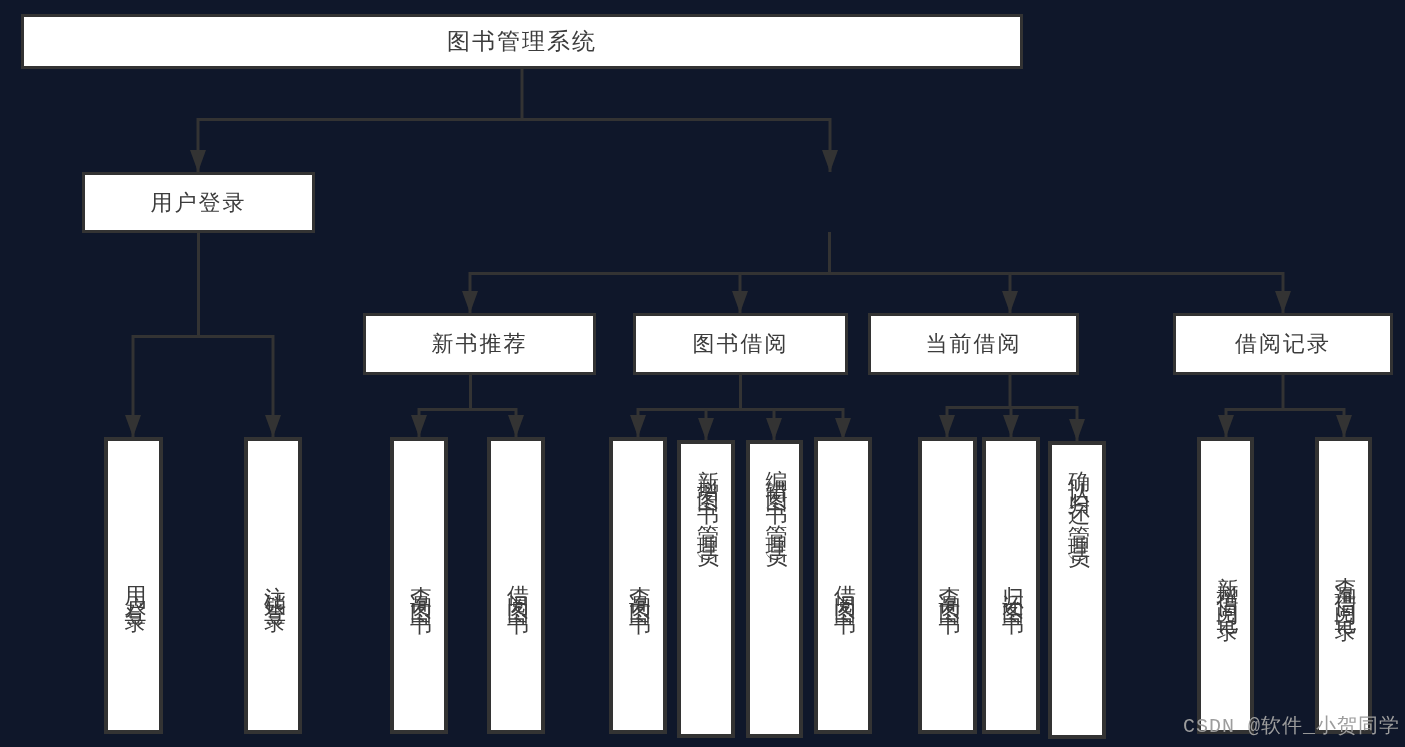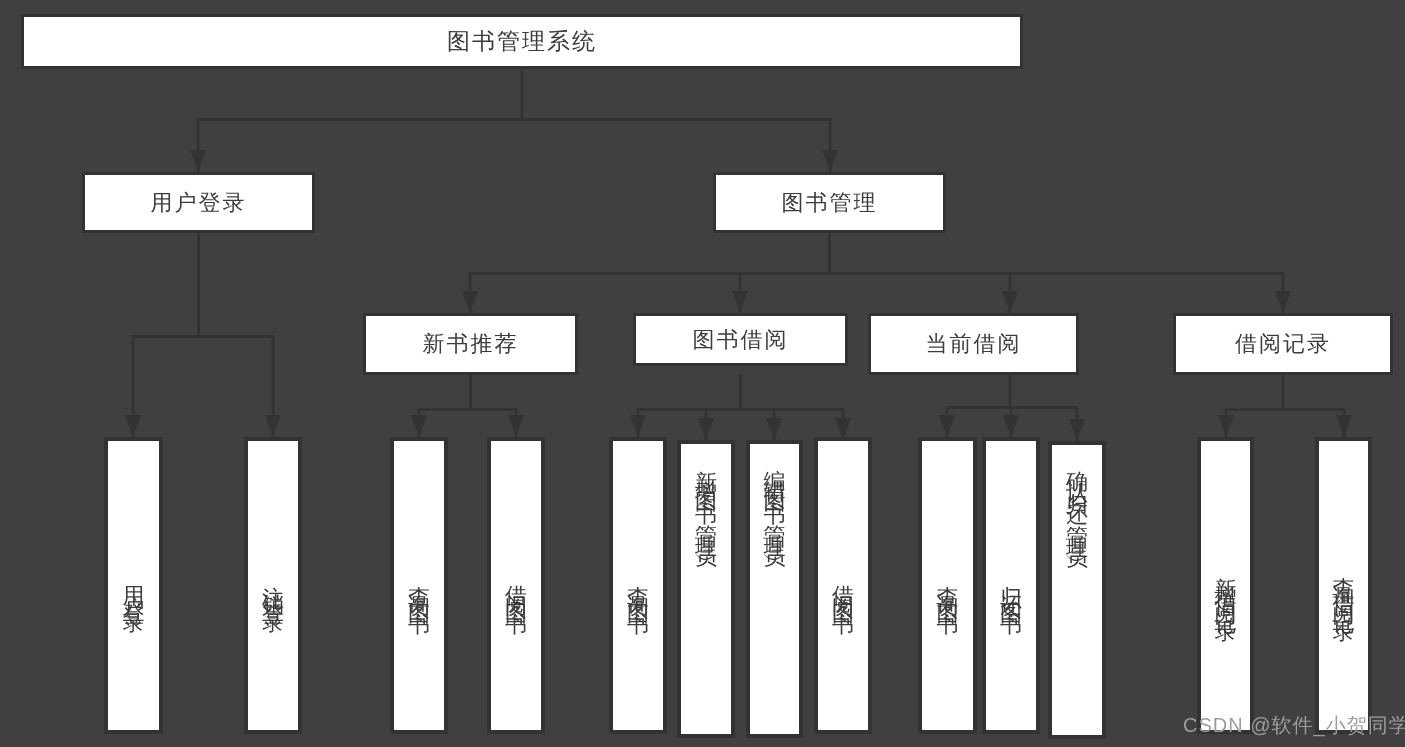--- a/index.html
+++ b/index.html
@@ -1,21 +1,21 @@
 <!DOCTYPE html>
 <html><head>
 <meta charset="utf-8">
 <style>
   html, body { margin: 0; padding: 0; background: #ffffff; }
   .canvas {
     position: relative;
     width: 1405px;
     height: 747px;
-    background: #404040;
-    font-family: Liberation Sans, sans-serif;
+    background: #0f172a;
+    font-family: Liberation Mono, monospace;
     overflow: hidden;
   }
   .connectors {
     position: absolute;
     left: 0; top: 0;
     width: 1405px;
     height: 747px;
     pointer-events: none;
   }
   .box {
@@ -111,28 +111,25 @@
     </g>
   </svg>
 
   <div class="box h root" style="left:21px;top:14px;width:1002px;height:55px">
     <span>图书管理系统</span>
   </div>
 
   <div class="box h" style="left:82px;top:172px;width:233px;height:61px">
     <span>用户登录</span>
   </div>
-  <div class="box h" style="left:713px;top:172px;width:233px;height:61px">
-    <span>图书管理</span>
-  </div>
 
-  <div class="box h" style="left:363px;top:313px;width:215px;height:62px">
+  <div class="box h" style="left:363px;top:313px;width:233px;height:62px">
     <span>新书推荐</span>
   </div>
-  <div class="box h" style="left:633px;top:313px;width:215px;height:53px">
+  <div class="box h" style="left:633px;top:313px;width:215px;height:62px">
     <span>图书借阅</span>
   </div>
   <div class="box h" style="left:868px;top:313px;width:211px;height:62px">
     <span>当前借阅</span>
   </div>
   <div class="box h" style="left:1173px;top:313px;width:220px;height:62px">
     <span>借阅记录</span>
   </div>
 
   <div class="box v" style="left:104px;top:437px;width:59px;height:297px">

